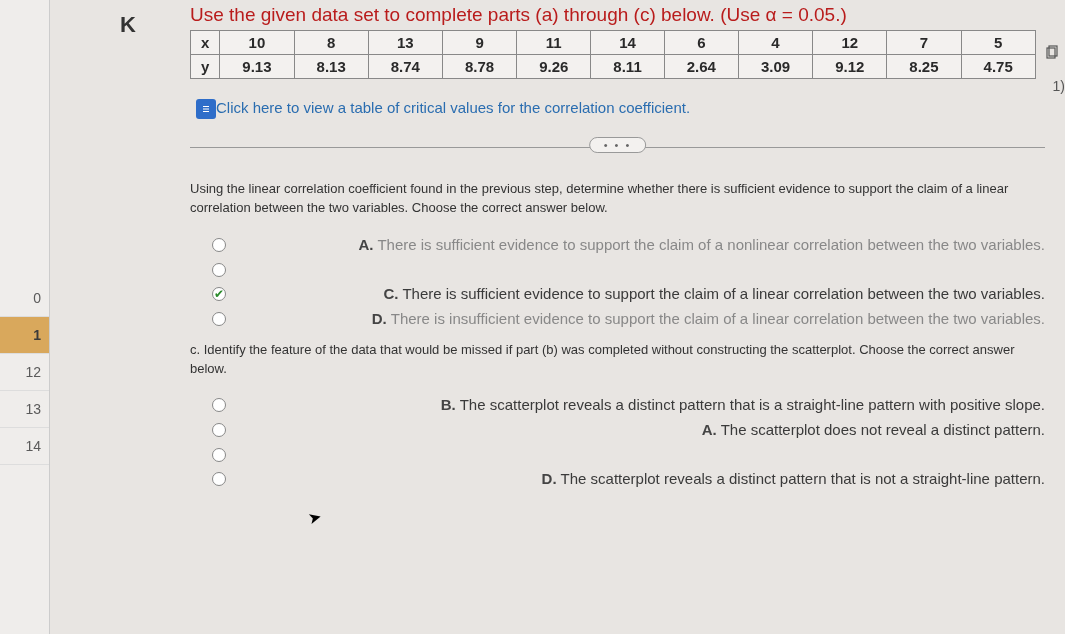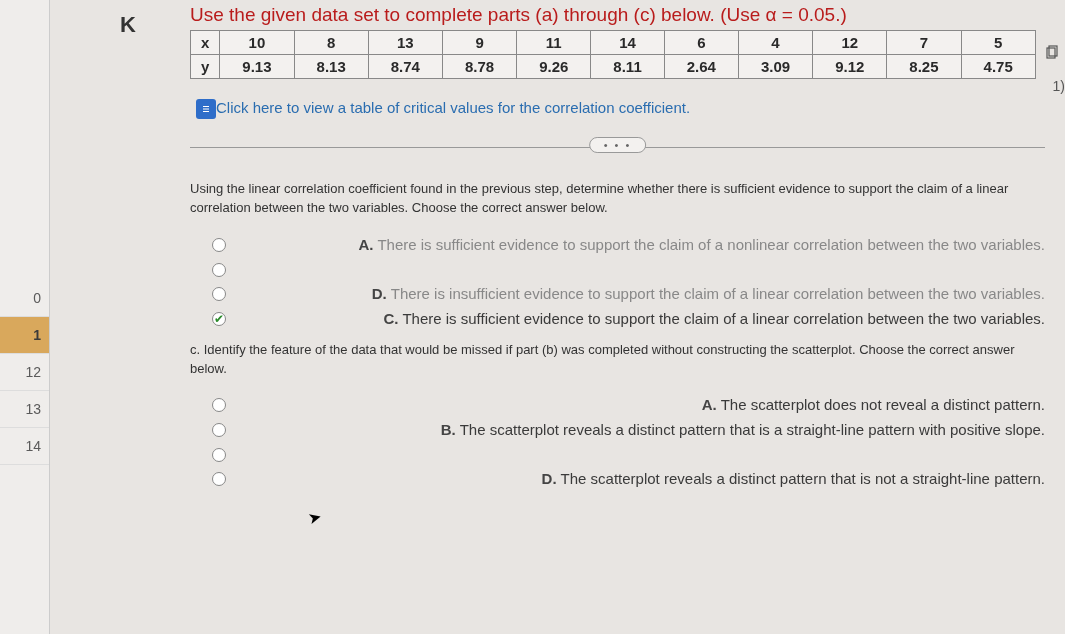--- a/index.html
+++ b/index.html
@@ -246,41 +246,41 @@
 
   <div class="question-text">Using the linear correlation coefficient found in the previous step, determine whether there is sufficient evidence to support the claim of a linear correlation between the two variables. Choose the correct answer below.</div>
 
   <div class="choice dim">
     <span class="radio"></span>
     <span><span class="letter">A.</span><span>There is sufficient evidence to support the claim of a nonlinear correlation between the two variables.</span></span>
   </div>
   <div class="choice dim">
     <span class="radio"></span>
   </div>
-  <div class="choice dim">
-    <span class="radio"></span>
-    <span><span class="letter">D.</span><span>There is insufficient evidence to support the claim of a linear correlation between the two variables.</span></span>
-  </div>
   <div class="choice">
     <span class="radio selected"></span>
     <span><span class="letter">C.</span><span>There is sufficient evidence to support the claim of a linear correlation between the two variables.</span></span>
   </div>
+  <div class="choice dim">
+    <span class="radio"></span>
+    <span><span class="letter">D.</span><span>There is insufficient evidence to support the claim of a linear correlation between the two variables.</span></span>
+  </div>
 
   <div class="question-text" style="margin-top:14px;">c. Identify the feature of the data that would be missed if part (b) was completed without constructing the scatterplot. Choose the correct answer below.</div>
 
   <div class="choice">
     <span class="radio"></span>
+    <span><span class="letter">B.</span><span>The scatterplot reveals a distinct pattern that is a straight-line pattern with positive slope.</span></span>
+  </div>
+  <div class="choice">
+    <span class="radio"></span>
     <span><span class="letter">A.</span><span>The scatterplot does not reveal a distinct pattern.</span></span>
   </div>
   <div class="choice">
     <span class="radio"></span>
-    <span><span class="letter">B.</span><span>The scatterplot reveals a distinct pattern that is a straight-line pattern with positive slope.</span></span>
-  </div>
-  <div class="choice">
-    <span class="radio"></span>
   </div>
   <div class="choice">
     <span class="radio"></span>
     <span><span class="letter">D.</span><span>The scatterplot reveals a distinct pattern that is not a straight-line pattern.</span></span>
   </div>
 
 </div>
 
 <span class="cursor">➤</span>
 

